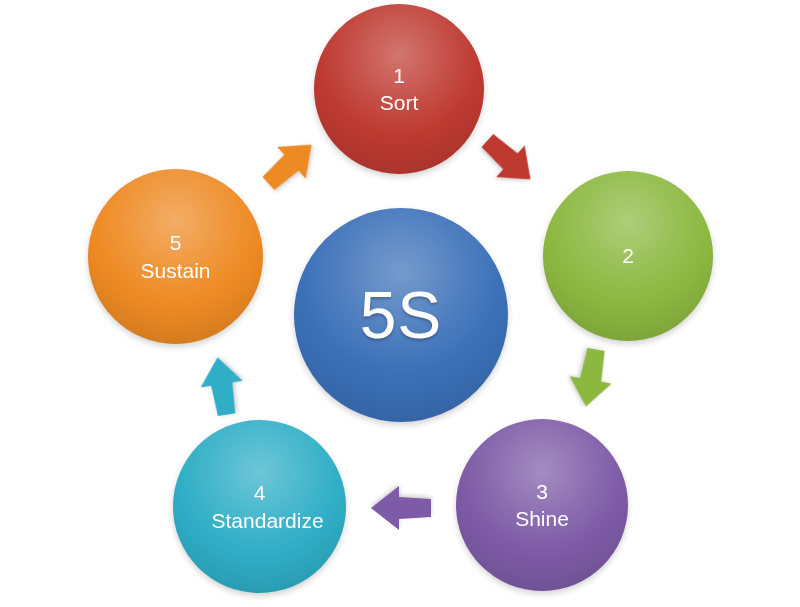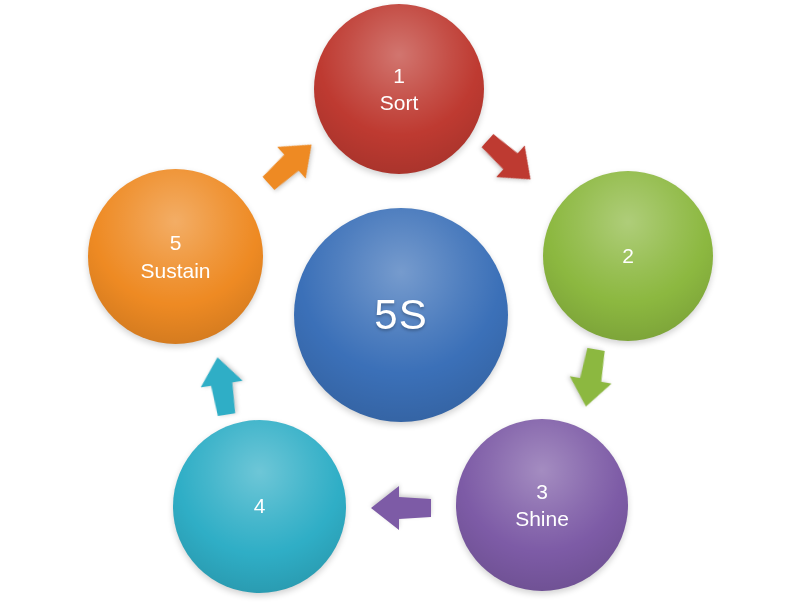--- a/index.html
+++ b/index.html
@@ -35,21 +35,21 @@
     font-size: 21px;
     line-height: 1.35;
   }
   .step .lbl {
     font-size: 21px;
     line-height: 1.25;
     max-width: 96px;
     text-align: center;
   }
   .center-circle .center-label {
-    font-size: 42px;
+    font-size: 66px;
     letter-spacing: 1px;
     text-shadow: 0 2px 3px rgba(0,0,0,0.25);
   }
   
   .step-1 { left: 314px; top: 4px;   width: 170px; height: 170px; }
   .step-2 { left: 543px; top: 171px; width: 170px; height: 170px; }
   .step-3 { left: 456px; top: 419px; width: 172px; height: 172px; }
   .step-4 { left: 173px; top: 420px; width: 173px; height: 173px; }
   .step-5 { left: 88px;  top: 169px; width: 175px; height: 175px; }
   .center-circle { left: 294px; top: 208px; width: 214px; height: 214px; }
@@ -85,20 +85,21 @@
     <span class="num">2</span>
   </div>
 
   <div class="circle step step-3" style="background-color: rgb(125, 91, 166);">
     <span class="num">3</span>
     <span class="lbl">Shine</span>
   </div>
 
   <div class="circle step step-4" style="background-color: rgb(47, 174, 198);">
     <span class="num">4</span>
+    <span class="lbl">Standardize</span>
   </div>
 
   <div class="circle step step-5" style="background-color: rgb(238, 138, 35);">
     <span class="num">5</span>
     <span class="lbl">Sustain</span>
   </div>
 
   <svg class="arrow arrow-1" viewBox="0 0 60 44" xmlns="http://www.w3.org/2000/svg">
     <path d="M0 13 L32 11 L32 0 L60 22 L32 44 L32 33 L0 31 Z" fill="#BE3A31"></path>
   </svg>

